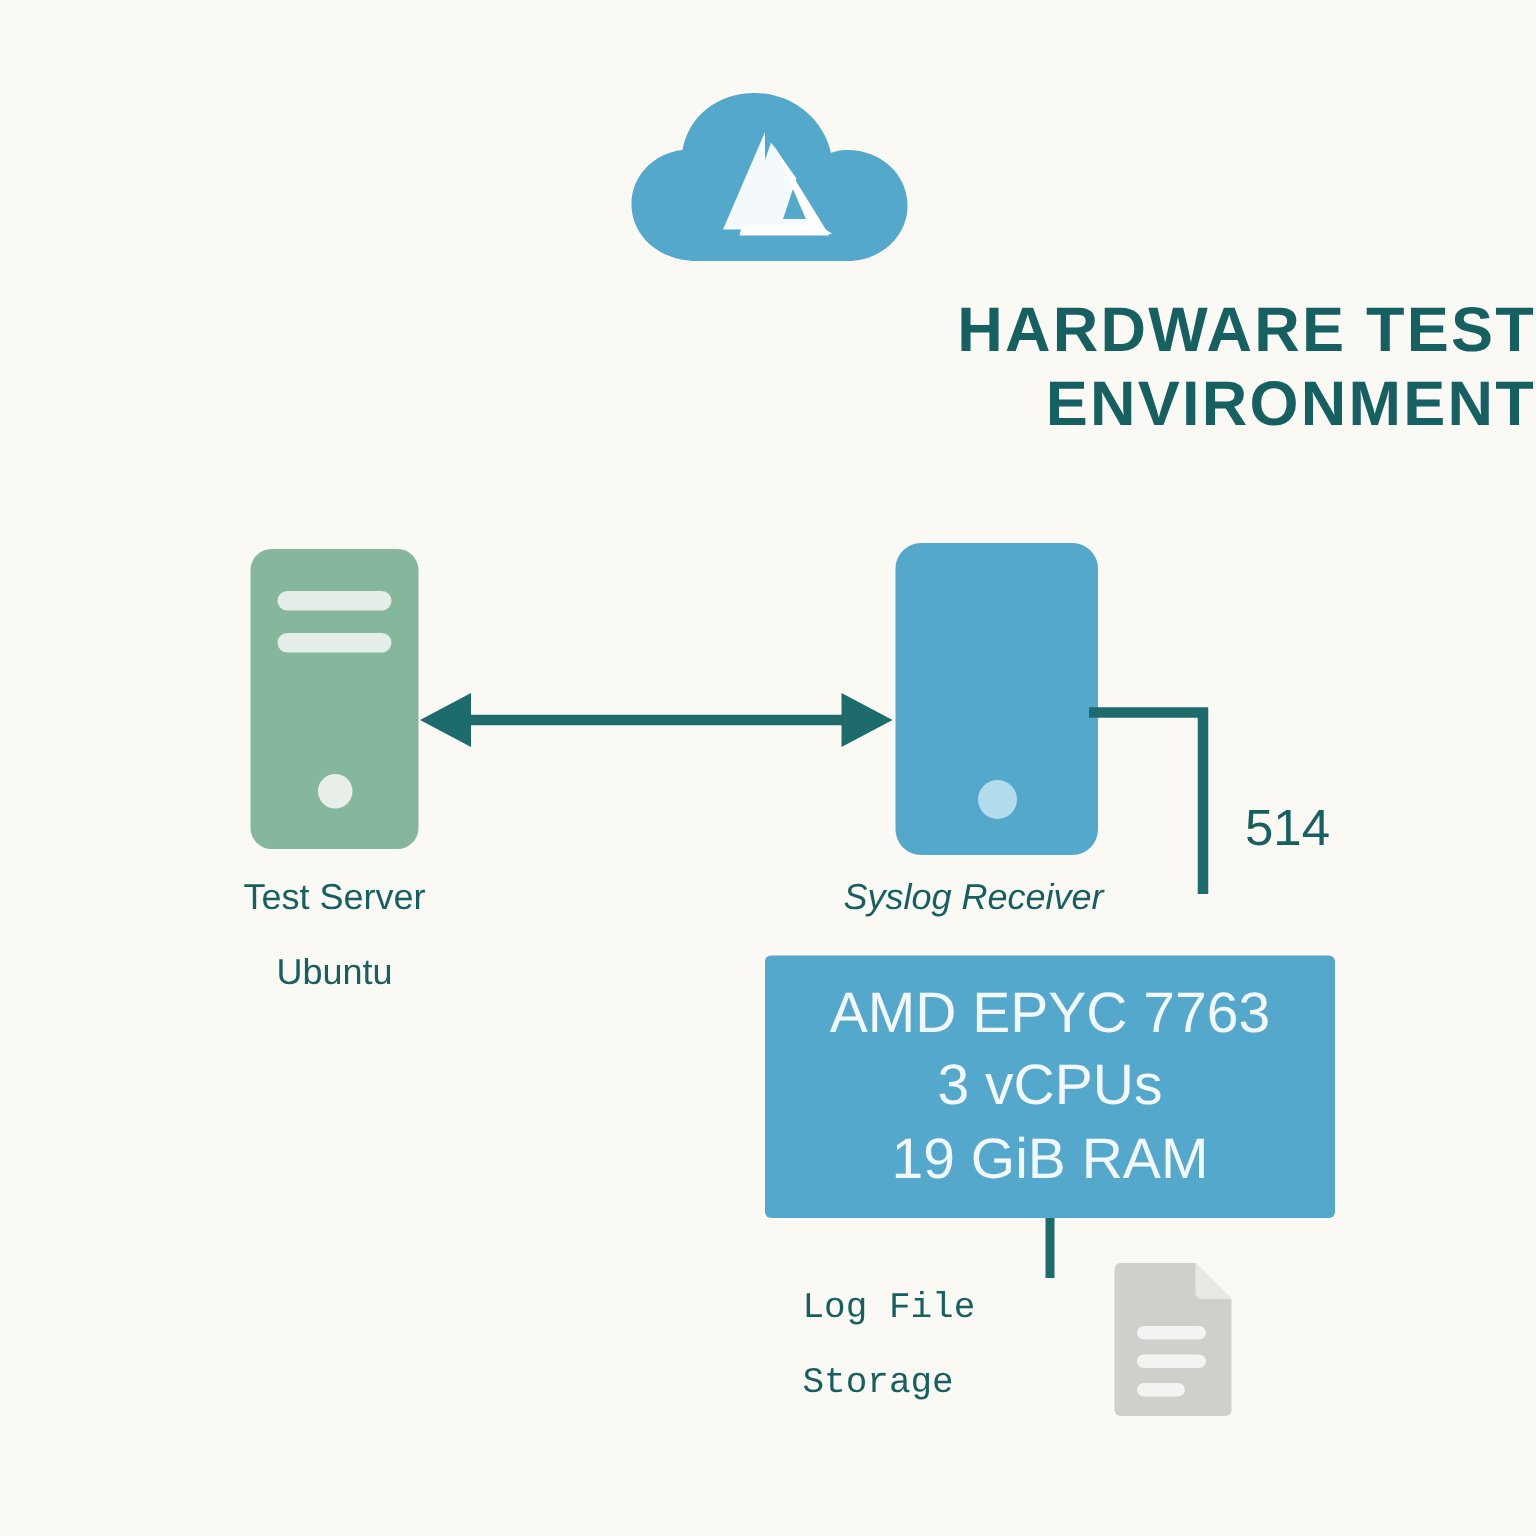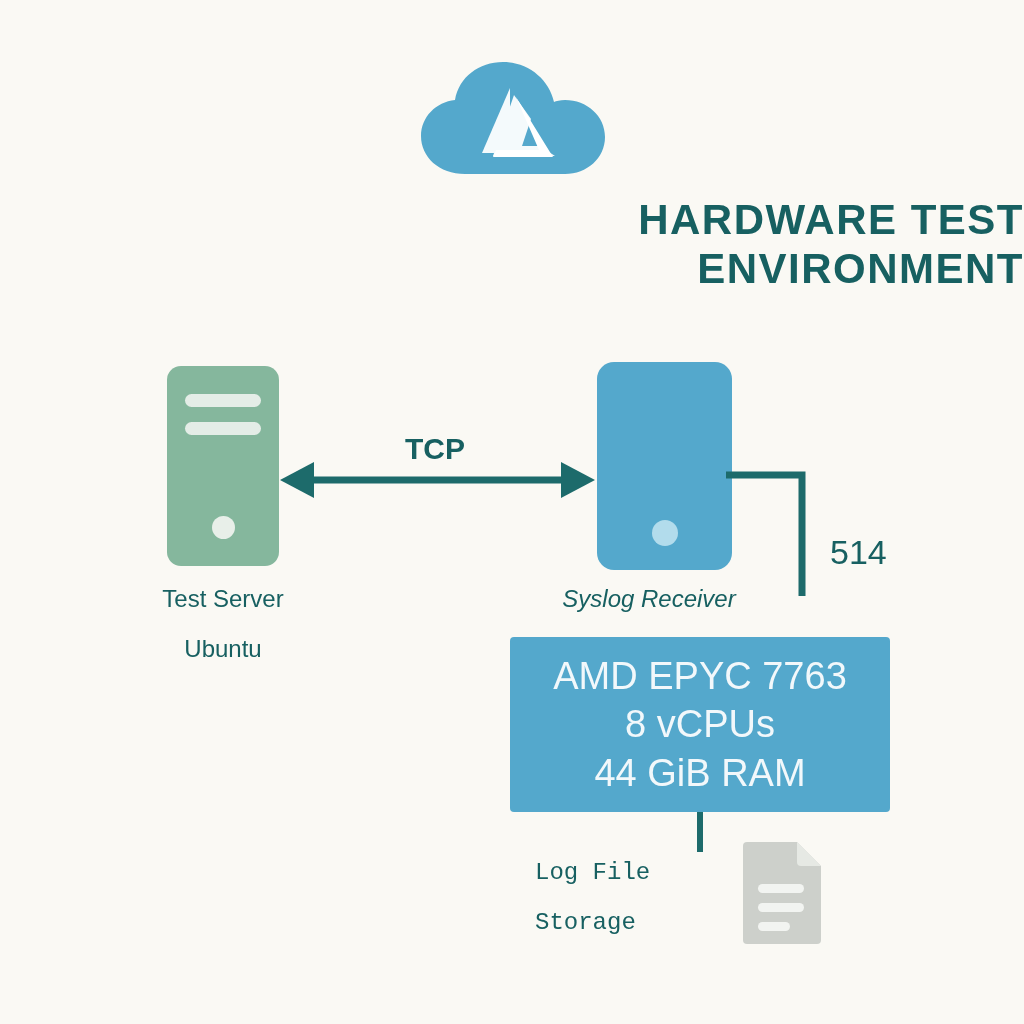--- a/index.html
+++ b/index.html
@@ -226,42 +226,41 @@
     <div class="power-dot" id="syslog-server-power"></div>
   </div>
 
   <div id="tcp-arrow">
     <svg width="315" height="50" viewBox="0 0 315 50" xmlns="http://www.w3.org/2000/svg">
       <line x1="30" y1="25" x2="285" y2="25" stroke="#1d6b6b" stroke-width="7"></line>
       <polygon points="0,25 34,7 34,43" fill="#1d6b6b"></polygon>
       <polygon points="315,25 281,7 281,43" fill="#1d6b6b"></polygon>
     </svg>
   </div>
-  <div id="tcp-label">TCP</div>
 
   <div id="port-connector">
     <svg width="110" height="130" viewBox="0 0 110 130" xmlns="http://www.w3.org/2000/svg">
       <polyline points="0,7 76,7 76,128" fill="none" stroke="#1d6b6b" stroke-width="7"></polyline>
     </svg>
   </div>
   <div id="port-label">514</div>
 
   <div class="caption" id="test-server-caption">
     <span>Test Server</span>
     <span class="sub">Ubuntu</span>
   </div>
 
   <div class="caption" id="syslog-caption">
     <span>Syslog Receiver</span>
   </div>
 
   <div id="spec-box">
     <div>AMD EPYC 7763</div>
-    <div>8 vCPUs</div>
-    <div>44 GiB RAM</div>
+    <div>3 vCPUs</div>
+    <div>19 GiB RAM</div>
   </div>
 
   <div id="storage-connector"></div>
 
   <div class="caption" id="log-storage-caption">
     <span>Log File</span>
     <span class="sub">Storage</span>
   </div>
 
   <div id="log-file-icon">

